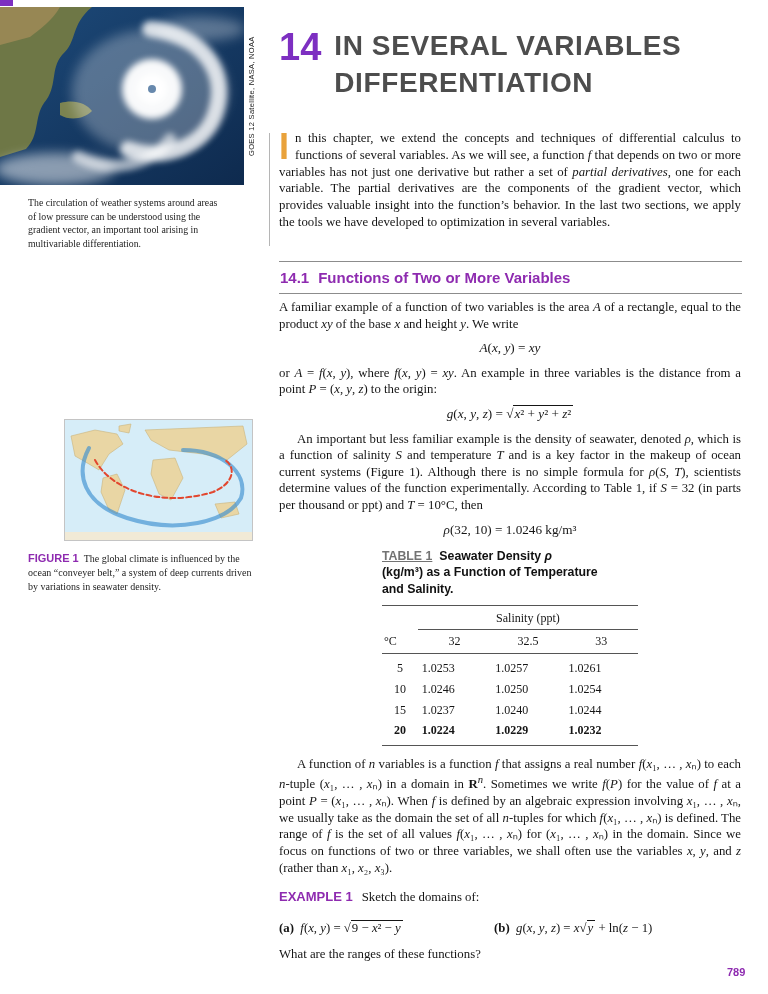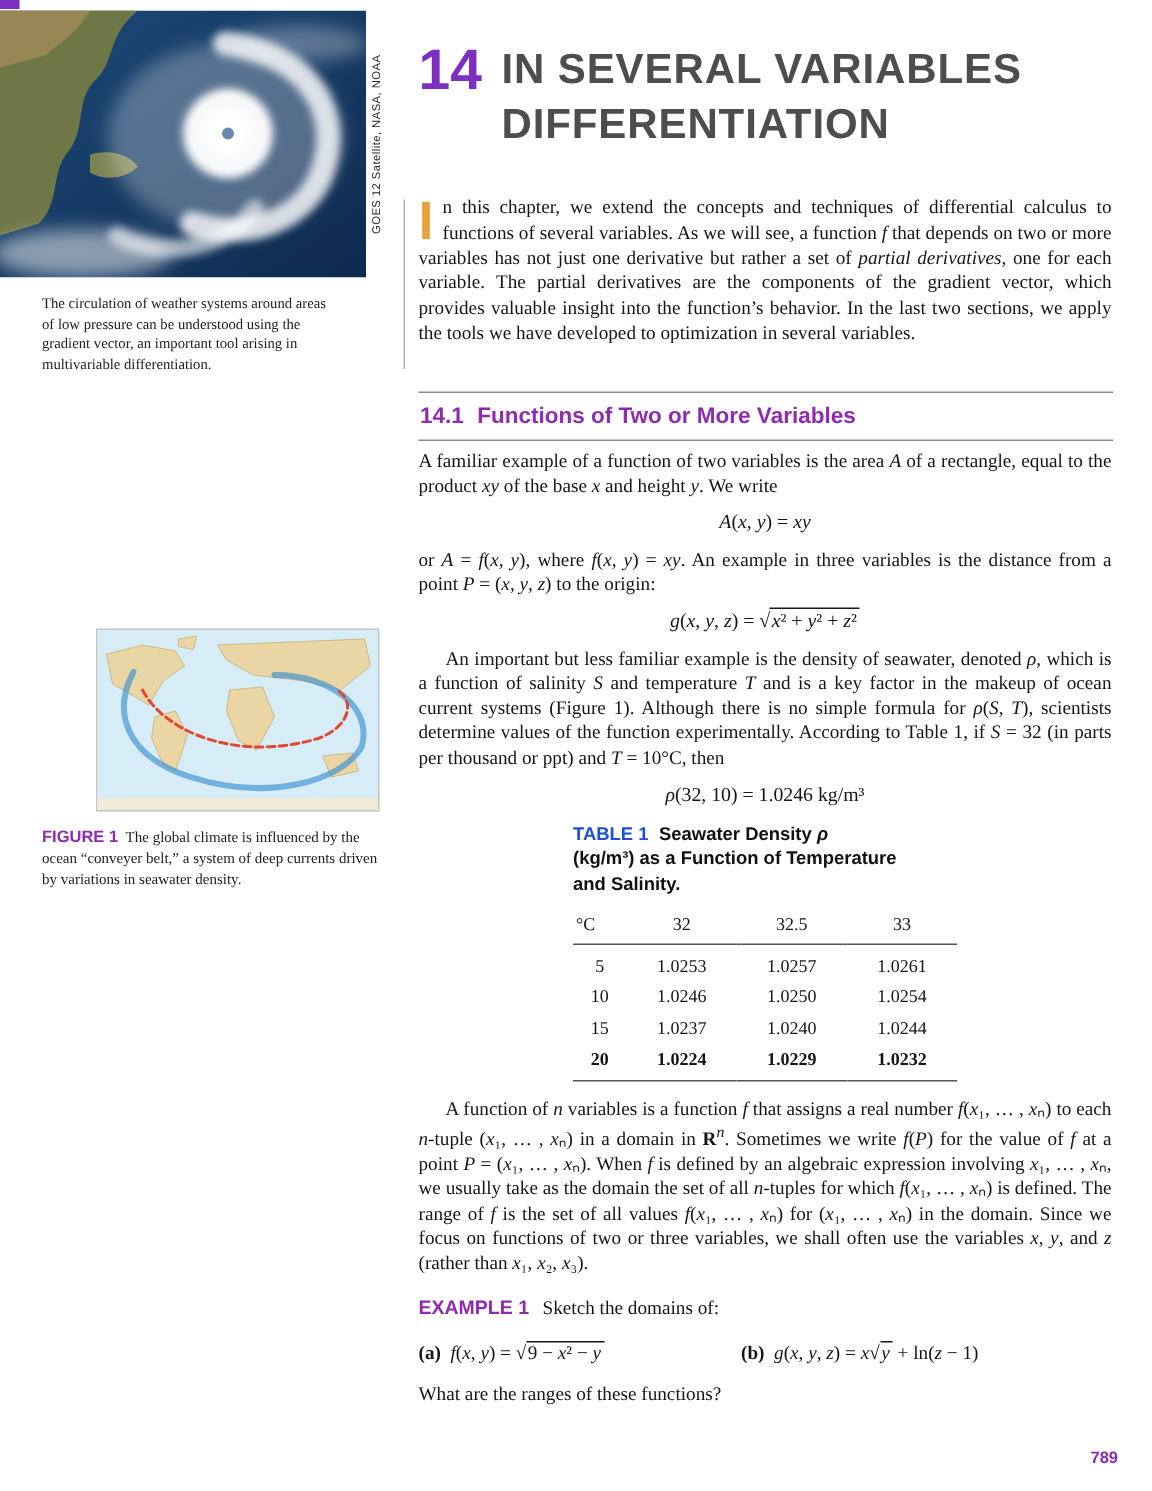--- a/index.html
+++ b/index.html
@@ -65,28 +65,28 @@
   .equation { text-align:center; margin:7px 0 13px 0; font-size:13.2px; text-indent:0; }
   .sqrt { white-space:nowrap; }
   .sqrt .rad { border-top:1px solid currentColor; padding:0 2px 0 1px; }
 
   
   .table-wrap { width:256px; margin:10px auto 10px auto; text-align:left; }
   .t1-title {
     font-family:"Liberation Sans", sans-serif; font-weight:bold; font-size:12.3px;
     line-height:1.33; color:#111;
   }
-  .t1-label { color:#1d4ed8; margin-right:7px; }
+  .t1-label { color:#737373; margin-right:7px;text-decoration:underline; }
   table.t1 { border-collapse:collapse; width:100%; margin-top:8px; font-size:12px; }
   table.t1 th { font-weight:normal; }
   table.t1 tr.grp th { border-top:1px solid #555; padding:4px 0 2px 0; text-align:center; }
   table.t1 tr.grp th.span { border-bottom:1px solid #555; }
   table.t1 tr.hdr th { border-bottom:1px solid #555; padding:3px 4px 4px 4px; text-align:center; }
   table.t1 tr.hdr th:first-child { text-align:left; padding-left:2px; }
-  table.t1 td { padding:2px 4px; text-align:center; }
+  table.t1 td { padding:2px 4px; }
   table.t1 td:first-child { text-align:center; }
   table.t1 tbody tr:first-child td { padding-top:6px; }
   table.t1 tbody tr:last-child td { border-bottom:1px solid #555; padding-bottom:6px;font-weight:bold; }
 
   
   .figure1 { position:absolute; left:64px; top:419px; width:187px; height:120px; border:1px solid #c4c4c4; }
   .figure1 svg { display:block; }
   .fig-caption {
     position:absolute; left:28px; top:551px; width:226px;
     font-size:10px; line-height:1.4; color:#1c1c1c;
@@ -179,20 +179,24 @@
     <p class="equation"><i>g</i>(<i>x</i>, <i>y</i>, <i>z</i>) = <span class="sqrt">√<span class="rad"><i>x</i>² + <i>y</i>² + <i>z</i>²</span></span></p>
     <p class="indent">An important but less familiar example is the density of seawater, denoted <i>ρ</i>, which is a function of salinity <i>S</i> and temperature <i>T</i> and is a key factor in the makeup of ocean current systems (Figure 1). Although there is no simple formula for <i>ρ</i>(<i>S</i>, <i>T</i>), scientists determine values of the function experimentally. According to Table 1, if <i>S</i> = 32 (in parts per thousand or ppt) and <i>T</i> = 10°C, then</p>
     <p class="equation"><i>ρ</i>(32, 10) = 1.0246 kg/m³</p>
 
     <div class="table-wrap">
       <div class="t1-title">
         <span class="t1-label">TABLE 1</span><span>Seawater Density <i>ρ</i><br>(kg/m³) as a Function of Temperature<br>and Salinity.</span>
       </div>
       <table class="t1">
         <thead>
+          <tr class="grp">
+            <th></th>
+            <th class="span" colspan="3">Salinity (ppt)</th>
+          </tr>
           <tr class="hdr">
             <th>°C</th>
             <th>32</th>
             <th>32.5</th>
             <th>33</th>
           </tr>
         </thead>
         <tbody>
           <tr>
             <td>5</td>

